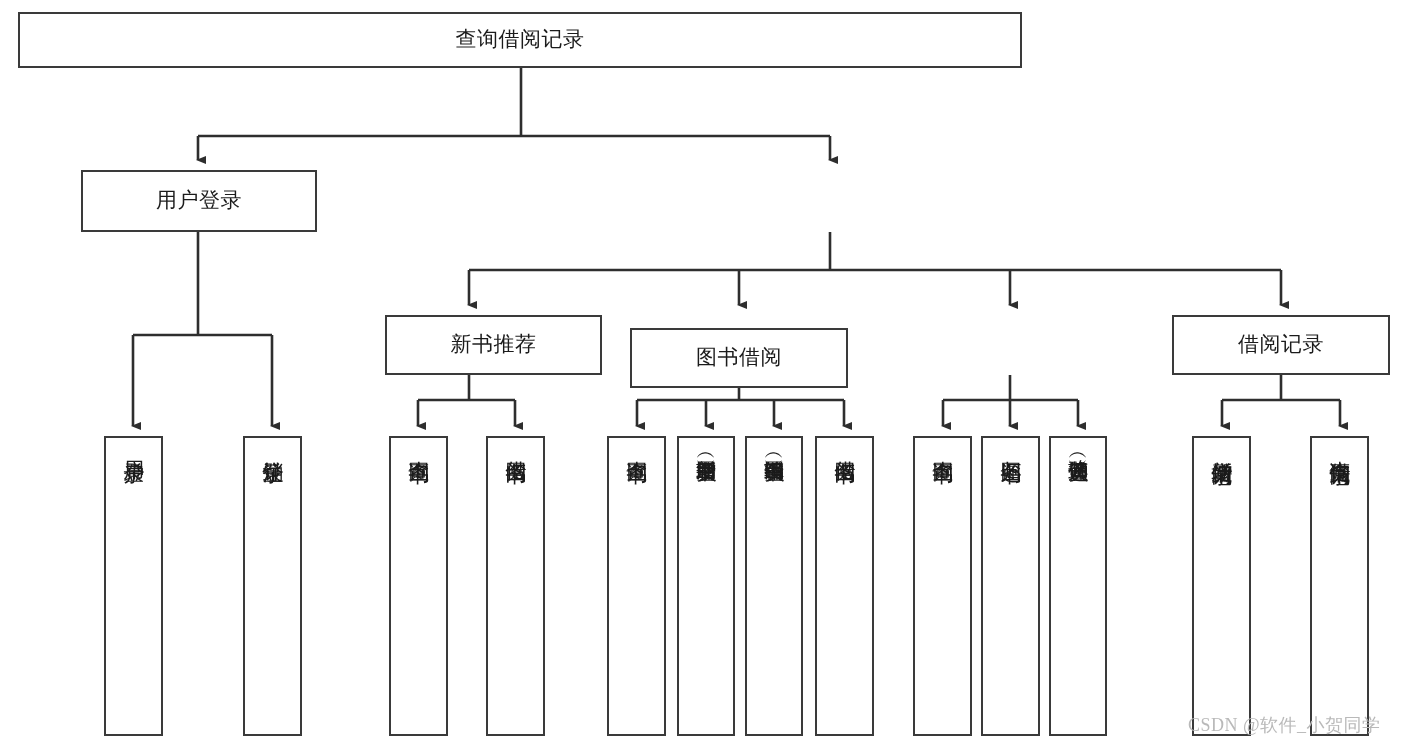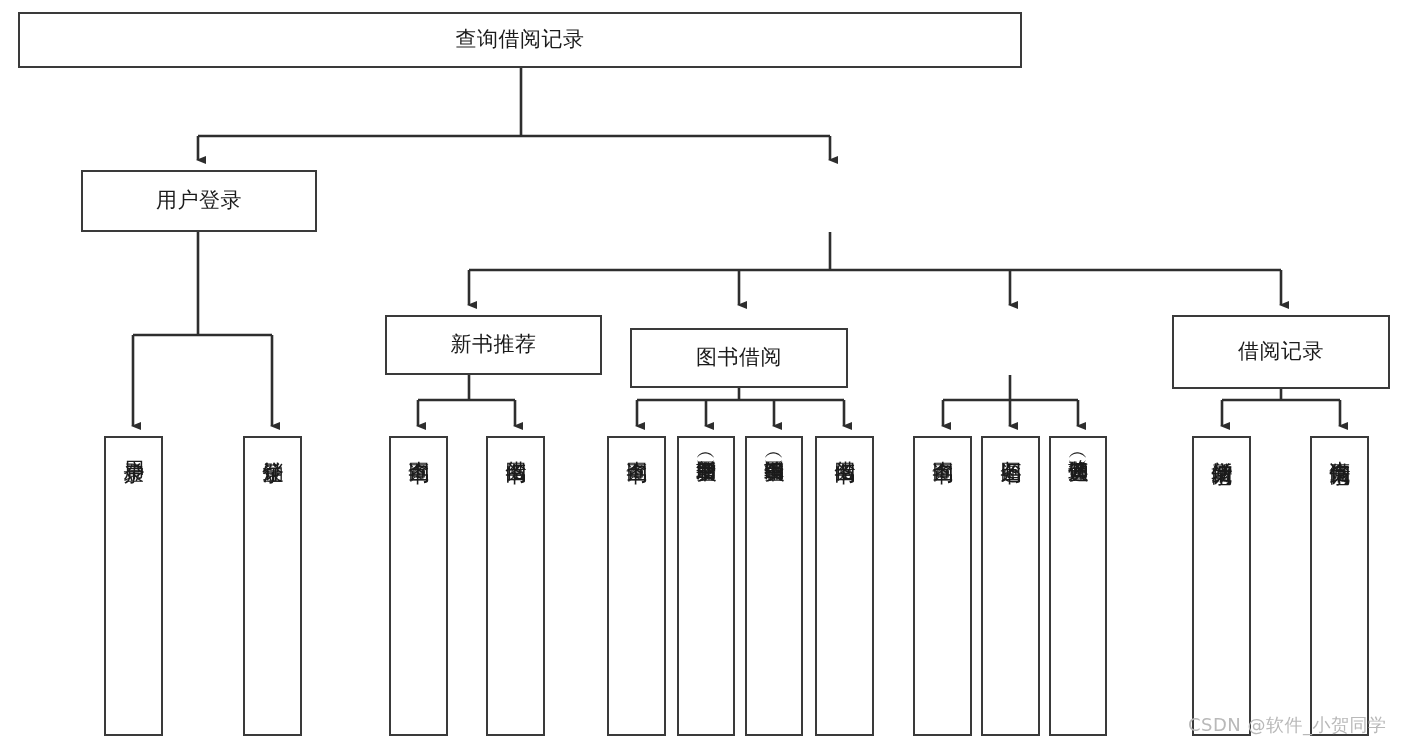--- a/index.html
+++ b/index.html
@@ -61,20 +61,21 @@
     letter-spacing: 0.5px;
   }
   .watermark {
     position: absolute;
     left: 1188px;
     top: 713px;
     font-size: 18px;
     color: #b9b9b9;
     white-space: nowrap;
     letter-spacing: 0.5px;
+    font-family: Liberation Serif, serif;
   }
 </style>
 </head>
 <body>
 
 <div id="canvas">
 
   <svg id="wires" viewBox="0 0 1405 747" width="1405" height="747" xmlns="http://www.w3.org/2000/svg">
     <defs>
       <marker id="arrowhead" markerWidth="10" markerHeight="10" refX="4" refY="8" orient="auto" markerUnits="userSpaceOnUse">
@@ -132,21 +133,21 @@
   <div class="node horiz" style="left:81px; top:170px; width:236px; height:62px;">
     <span class="label">用户登录</span>
   </div>
 
   <div class="node horiz" style="left:361px; top:315px; width:217px; height:60px;margin-left:24px;">
     <span class="label">新书推荐</span>
   </div>
   <div class="node horiz" style="left:630px; top:328px; width:218px; height:60px;">
     <span class="label">图书借阅</span>
   </div>
-  <div class="node horiz" style="left:1172px; top:315px; width:218px; height:74px;">
+  <div class="node horiz" style="left:1172px; top:315px; width:218px; height:60px;">
     <span class="label">借阅记录</span>
   </div>
 
   <div class="node vert" style="left:104px; top:436px; width:59px; height:300px;">
     <span class="label">用户登录</span>
   </div>
   <div class="node vert" style="left:243px; top:436px; width:59px; height:300px;">
     <span class="label">注销登录</span>
   </div>
 

